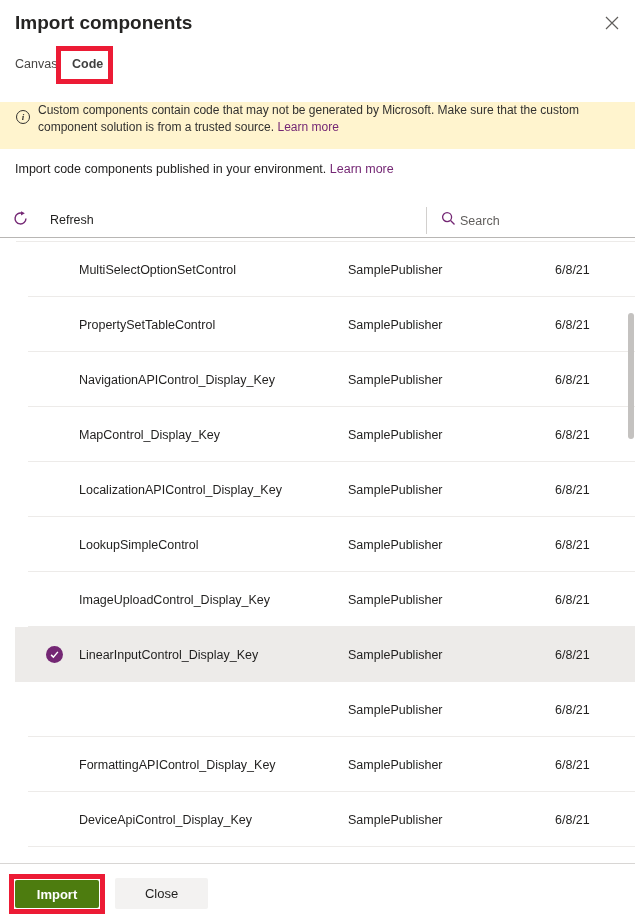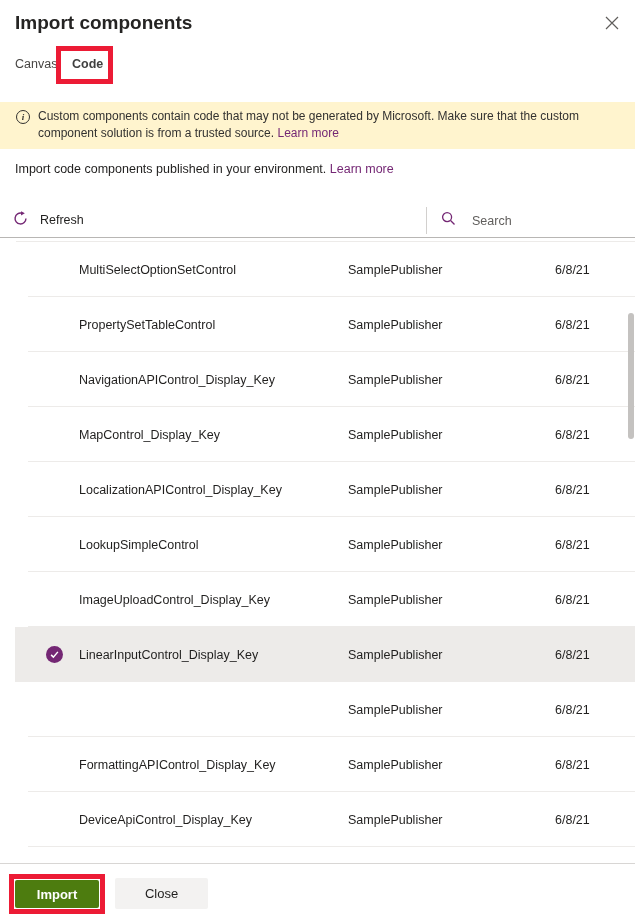--- a/index.html
+++ b/index.html
@@ -41,40 +41,40 @@
     position:absolute; left:0; top:102px; width:635px; height:47px;
     background:#fff4ce; display:flex; align-items:flex-start;
   }
   .banner-icon {
     flex:0 0 auto; margin:8px 8px 0 16px;
     width:14px; height:14px; border:1px solid #323130; border-radius:50%;
     font-size:9px; line-height:12px; text-align:center; color:#323130;
     font-family:"Liberation Serif", serif; font-style:italic; font-weight:700;
   }
   .banner-text {
-    margin-top:6px; width:560px; font-size:12px; line-height:16.5px; color:#323130;
+    margin-top:0; width:560px; font-size:12px; line-height:16.5px; color:#323130;
   }
   .link { color:#742774; text-decoration:none; cursor:pointer; }
   
   .description {
     position:absolute; left:15px; top:162px; font-size:12.5px; color:#201f1e;
   }
   
   .toolbar { position:absolute; left:0; top:204px; width:635px; height:33px; }
   .refresh-btn {
     position:absolute; left:13px; top:3px; height:26px; display:flex; align-items:center;
-    gap:12px; background:none; border:none; cursor:pointer; font-size:12.5px; color:#201f1e;
+    gap:22px; background:none; border:none; cursor:pointer; font-size:12.5px; color:#201f1e;
     font-family:"Liberation Sans",sans-serif;
   }
   .toolbar-divider {
     position:absolute; left:426px; top:3px; width:1px; height:27px; background:#d2d0ce;
   }
   .search-box {
     position:absolute; left:441px; top:3px; width:190px; height:27px;
-    display:flex; align-items:center; gap:16px;
+    display:flex; align-items:center; gap:4px;
   }
   .search-input {
     border:none; outline:none; background:transparent; width:150px;
     font-size:12.5px; color:#201f1e; font-family:"Liberation Sans",sans-serif;
   }
   .search-input::placeholder { color:#605e5c; opacity:1; }
   .toolbar-border {
     position:absolute; left:0; top:237px; width:635px; height:1px; background:#b8b6b4;
   }
   .list-top-divider {

